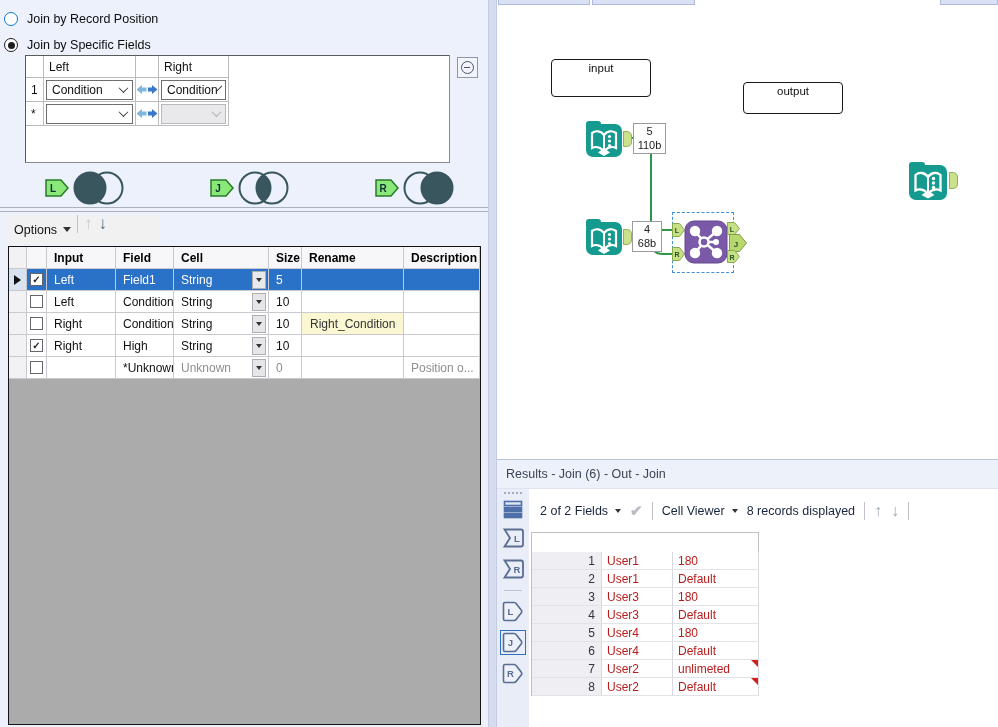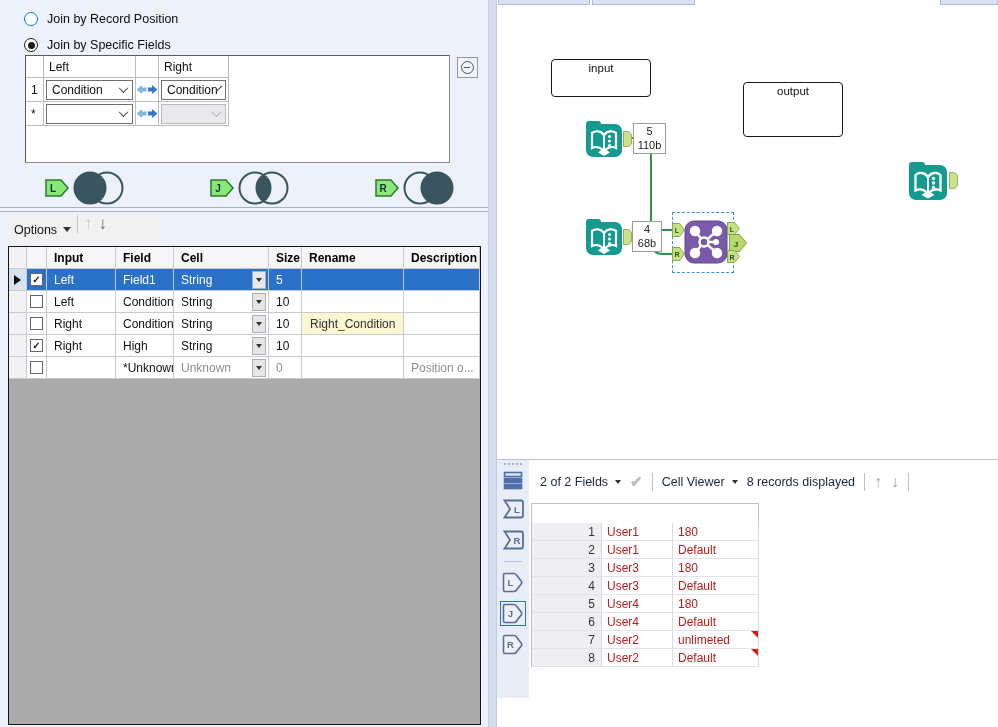--- a/index.html
+++ b/index.html
@@ -2,21 +2,21 @@
 <html><head>
 <meta charset="utf-8">
 <style>
   * { margin:0; padding:0; box-sizing:border-box; }
   html,body { background:#fff; }
   body { font-family:"Liberation Sans", sans-serif; }
   .app { position:relative; width:998px; height:727px; background:#fff; overflow:hidden; }
 
   
   .left-panel { position:absolute; left:0; top:0; width:488px; height:727px; background:#edf1fb; }
-  .radio-row { position:absolute; left:24px; display:flex; align-items:center; gap:9px; height:18px; }
+  .radio-row { position:absolute; left:4px; display:flex; align-items:center; gap:9px; height:18px; }
   .radio { width:14px; height:14px; border-radius:50%; background:#fff; position:relative; flex:0 0 auto; }
   .radio.unsel { border:1.5px solid #0b76d1; }
   .radio.sel { border:1.5px solid #1d1d1d; }
   .radio.sel::after { content:''; position:absolute; left:50%; top:50%; width:7px; height:7px; margin:-3.5px 0 0 -3.5px; border-radius:50%; background:#1d1d1d; }
   .radio-label { font-size:12.5px; color:#0d0d0d; }
 
   .keys-box { position:absolute; left:25px; top:55px; width:425px; height:108px; background:#fff; border:1px solid #8a8a8a; border-left-color:#5a5a5a; border-top-color:#5a5a5a; }
   .kb-grid { position:absolute; left:0; top:0; display:grid; grid-template-columns:18px 92px 23px 70px; grid-auto-rows:22px 24px 24px; }
   .kb-cell { border-right:1px solid #bcbcc0; border-bottom:1px solid #bcbcc0; background:#fff; font-size:12px; color:#111; display:flex; align-items:center; padding-left:5px; }
   .kb-head { font-size:12px; }
@@ -317,21 +317,21 @@
   <section class="right-area">
 
     <div class="canvas">
       <div class="ctab" style="left:1px; width:92px;"></div>
       <div class="ctab" style="left:95px; width:103px;"></div>
       <div class="ctab" style="left:443px; width:58px;"></div>
 
       <div class="container-box" style="left:54px; top:59px; width:100px; height:38px;">
         <div class="container-label">input</div>
       </div>
-      <div class="container-box" style="left:246px; top:82px; width:100px; height:55px;">
+      <div class="container-box" style="left:246px; top:82px; width:100px; height:32px;">
         <div class="container-label">output</div>
       </div>
 
       <svg class="wires" width="501" height="459">
         <path d="M134,138 H150" fill="none" stroke="#2f9649" stroke-width="2"></path>
         <path d="M154,152 V241 Q154,254 166,254 H176" fill="none" stroke="#2f9649" stroke-width="2"></path>
         <path d="M134,236 H146 C152,236 152,230 160,230 H176" fill="none" stroke="#2f9649" stroke-width="2"></path>
       </svg>
 
       <svg class="tool" style="left:88px; top:120px;" width="38" height="38">
@@ -415,20 +415,23 @@
         <circle cx="25.5" cy="17.5" r="1.7" fill="#fff"></circle>
           <circle cx="25.5" cy="22" r="1.7" fill="#fff"></circle>
           <circle cx="25.5" cy="26.5" r="1.7" fill="#fff"></circle>
       </svg>
       <svg class="anc" style="left:452px; top:172px;" width="9" height="17">
         <path d="M0.5,0.5 H3 Q8.5,0.5 8.5,5 V12 Q8.5,16.5 3,16.5 H0.5 Z" fill="#cbe18c" stroke="#93b257"></path>
       </svg>
     </div>
 
     <div class="results">
+      <div class="res-title">
+        <span>Results - Join (6) - Out - Join</span>
+      </div>
       <div class="res-body">
         <div class="res-strip">
           <div class="drag-dots">
               <i></i>
               <i></i>
               <i></i>
               <i></i>
               <i></i>
             </div>
           <div class="strip-btn">

